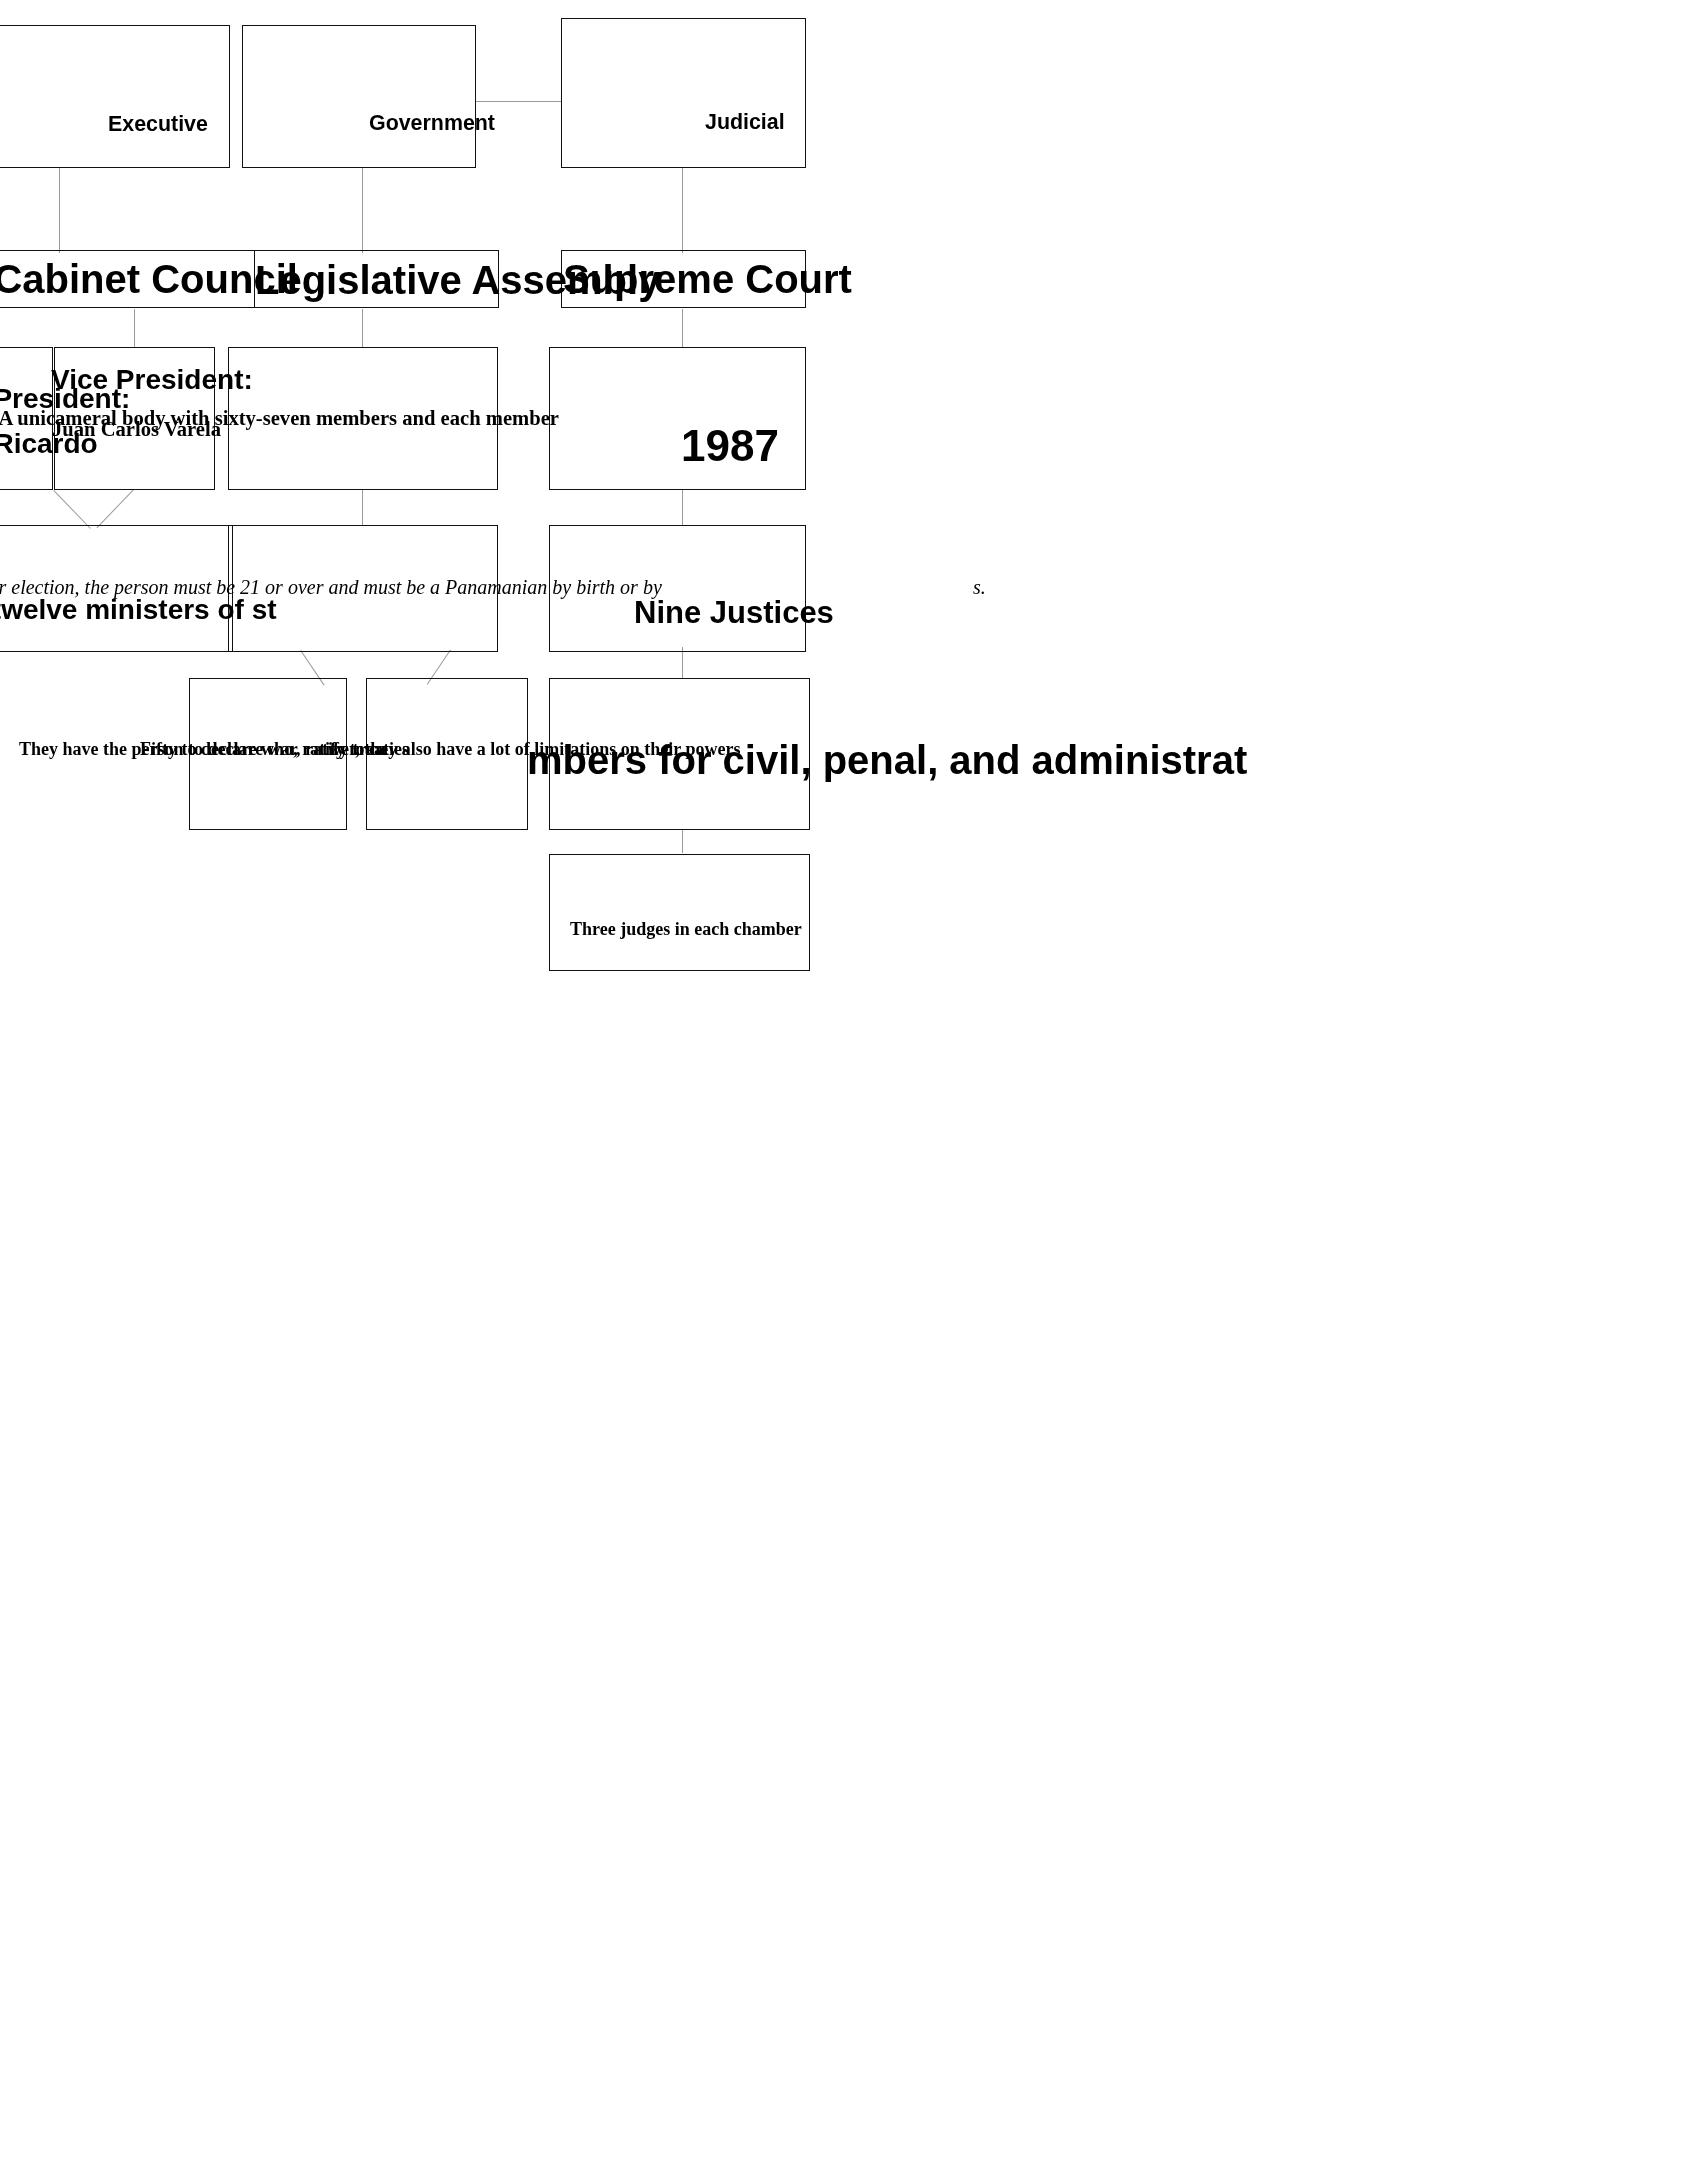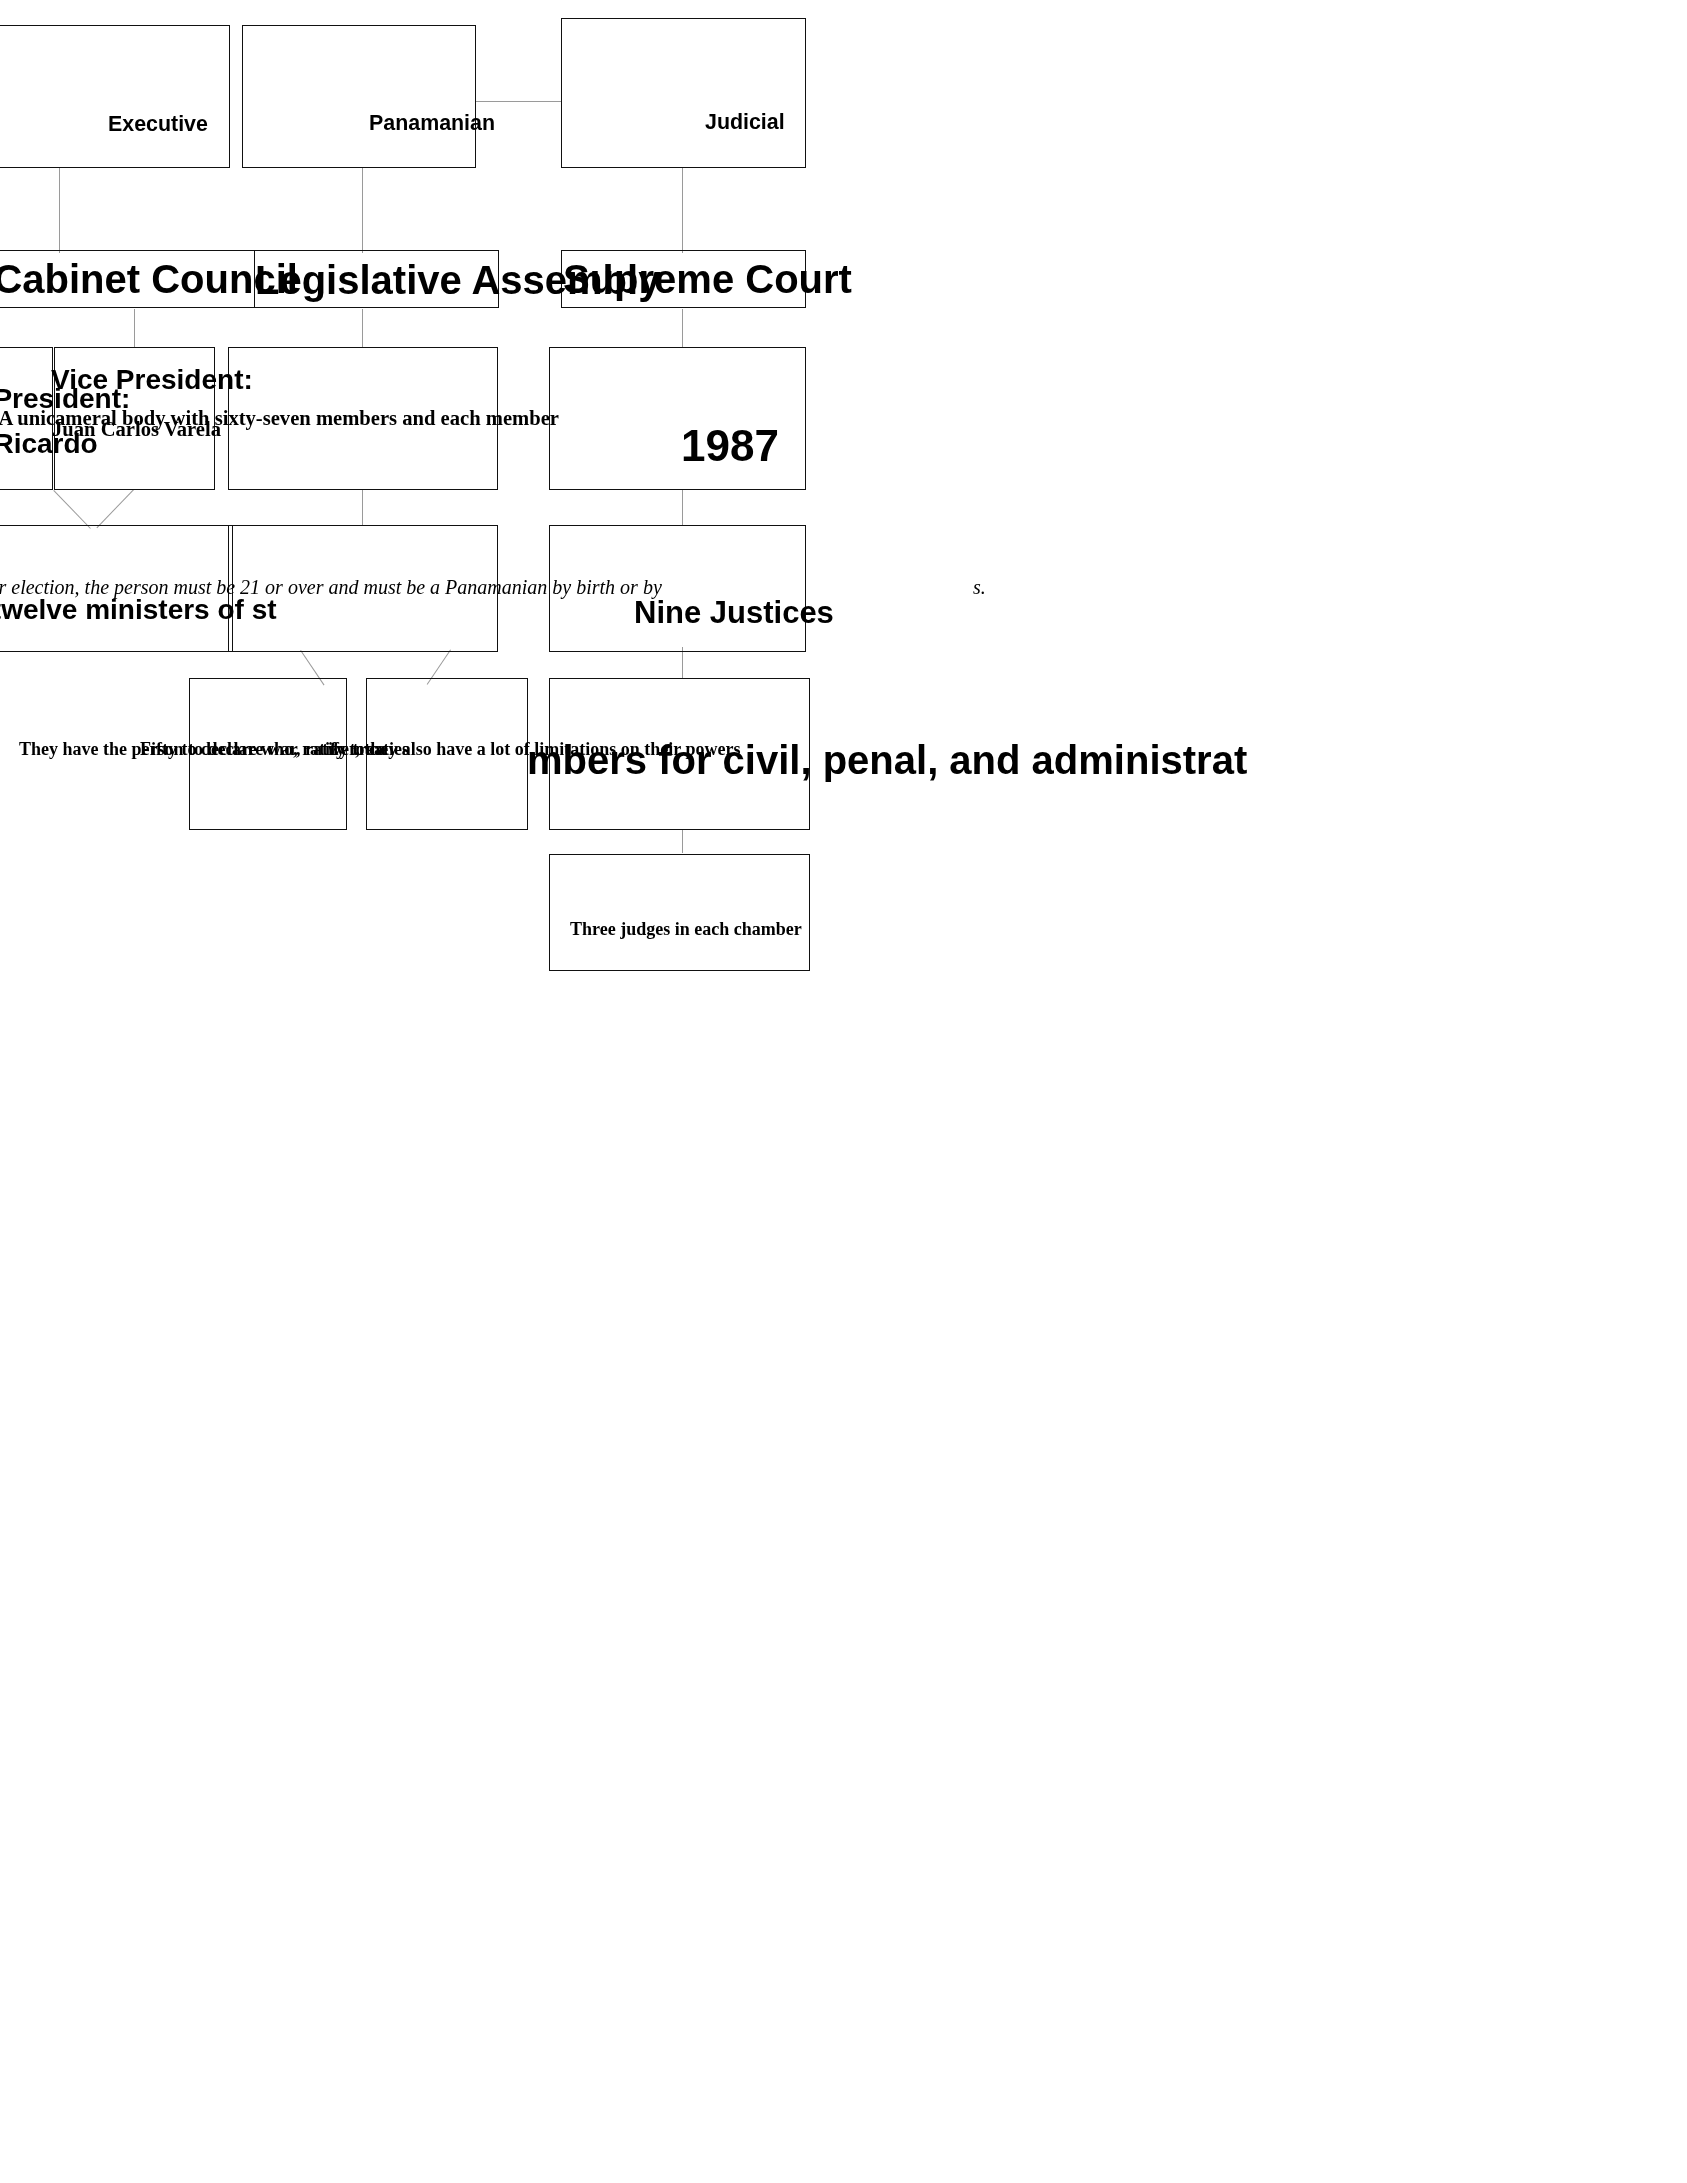--- a/index.html
+++ b/index.html
@@ -79,21 +79,21 @@
   <div class="diag" style="left:134px; top:490px; width:53px; transform: rotate(134deg);"></div>
 
   <div class="diag" style="left:301px; top:650px; width:42px; transform: rotate(56deg);"></div>
   <div class="diag" style="left:451px; top:650px; width:42px; transform: rotate(124deg);"></div>
 
   <div class="box" style="left:-58px; top:25px; width:288px; height:143px;"></div>
   <div class="box" style="left:242px; top:25px; width:234px; height:143px;"></div>
   <div class="box" style="left:561px; top:18px; width:245px; height:150px;"></div>
 
   <span class="lbl sans t-branch" style="left:108px; top:114px;">Executive</span>
-  <span class="lbl sans t-branch" style="left:369px; top:113px;">Panamanian</span>
+  <span class="lbl sans t-branch" style="left:369px; top:113px;">Government</span>
   <span class="lbl sans t-branch" style="left:705px; top:112px;">Judicial</span>
 
 
   <div class="box" style="left:-46px; top:250px; width:301px; height:58px;"></div>
   <div class="box" style="left:254px; top:250px; width:245px; height:58px;"></div>
   <div class="box" style="left:561px; top:250px; width:245px; height:58px;"></div>
 
   <span class="lbl sans t-big" style="left:-6.6px; top:259px;">Cabinet Council</span>
   <span class="lbl sans t-big" style="left:255px; top:260px;">Legislative Assembly</span>
   <span class="lbl sans t-big" style="left:563px; top:259px;">Supreme Court</span>

